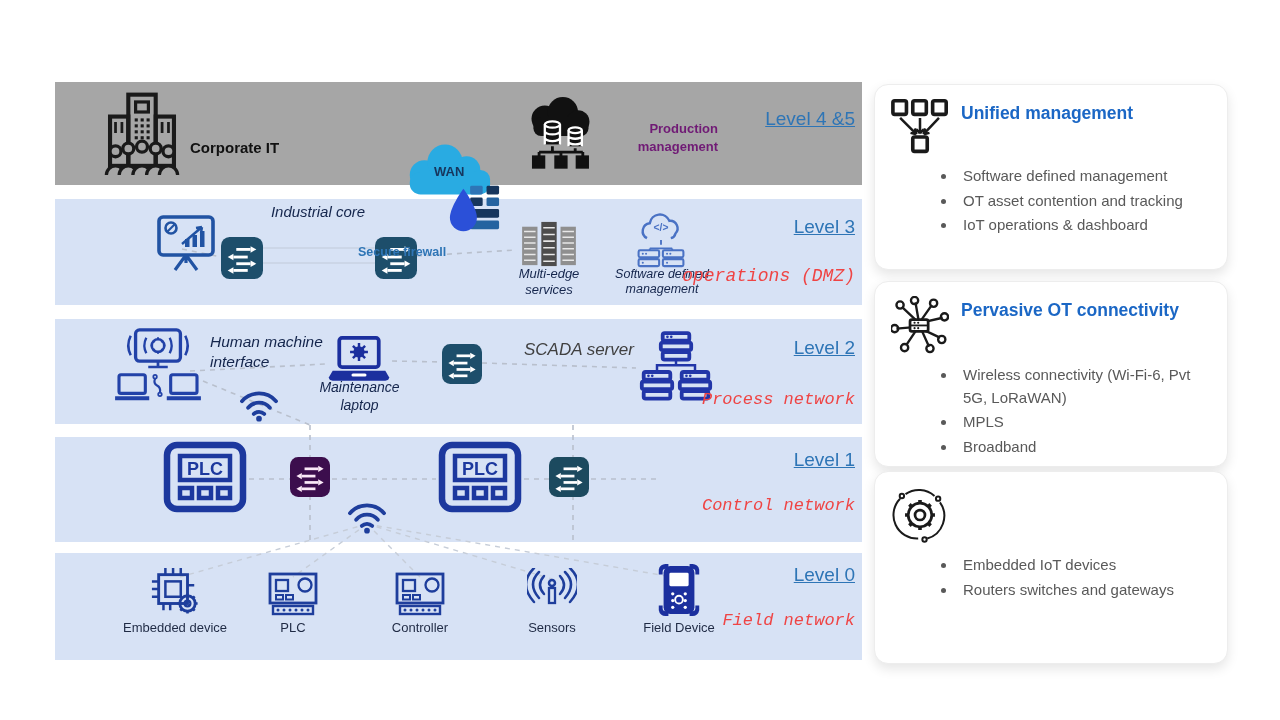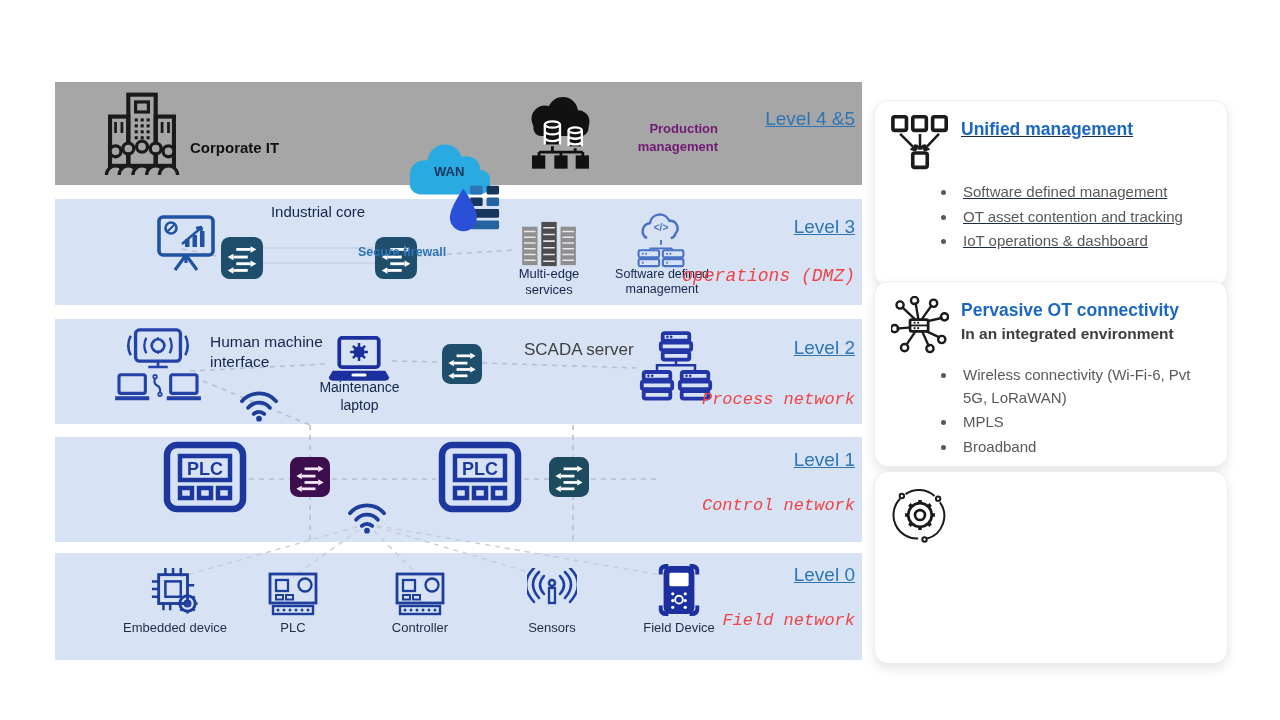--- a/index.html
+++ b/index.html
@@ -6,21 +6,21 @@
   .stage{position:relative;width:1280px;height:720px;background:#ffffff;overflow:hidden;
          font-family:"Liberation Sans",sans-serif;color:#1f2a44;}
   .abs{position:absolute;}
   .band{position:absolute;left:55px;width:807px;z-index:0;}
   .band.gray{background:#a6a6a6;}
   .band.blue{background:#d7e2f5;}
   .lvl{position:absolute;right:425px;z-index:2;color:#2e75b6;font-size:19px;text-decoration:underline;white-space:nowrap;}
   .net{position:absolute;right:425px;z-index:2;color:#ef4444;font-style:italic;font-size:17px;white-space:nowrap;font-family:Liberation Mono, monospace;}
   .ig{position:absolute;z-index:2;display:flex;flex-direction:column;align-items:center;gap:5px;}
   .lbl{font-size:13px;line-height:1.15;text-align:center;color:#1f2a44;}
-  .it{}
+  .it{font-style:italic;}
   .bd{font-weight:bold;text-align:right;}
   .nw{white-space:nowrap;}
   svg{display:block;}
   .conn{position:absolute;left:0;top:0;z-index:1;pointer-events:none;}
   .wan-label{position:absolute;z-index:4;color:#17365d;font-weight:bold;font-size:13px;}
   .fw-label{position:absolute;z-index:4;color:#2e75b6;font-weight:bold;font-size:12.5px;white-space:nowrap;margin-top:44px;}
   
   .card{position:absolute;left:874px;width:354px;background:#fff;border:1px solid #ededed;
         border-radius:14px;box-shadow:0 5px 12px rgba(0,0,0,0.10);padding:14px 16px;box-sizing:border-box;z-index:2;}
   .card-head{display:flex;gap:12px;align-items:flex-start;}
@@ -509,21 +509,21 @@
           <circle cx="29.5" cy="45" r="1.7"></circle>
       </g>
       <circle cx="23" cy="37" r="4" fill="none" stroke="#fff" stroke-width="2"></circle>
     </svg>
     <div class="lbl nw">Field Device</div>
   </div>
 
   <div class="lvl" style="top:564px;">Level 0</div>
   <div class="net" style="top:611px;">Field network</div>
 
-  <div class="card" style="top:100px;height:186px;text-decoration:underline;">
+  <div class="card" style="top:84px;height:186px;">
     <div class="card-head">
       <div class="card-icon">
         <svg width="58" height="56" viewBox="0 0 64 62">
           <g stroke="#1a1a1a" fill="none" stroke-width="4">
             <rect x="2" y="2" width="15" height="15" rx="2"></rect>
               <rect x="24" y="2" width="15" height="15" rx="2"></rect>
               <rect x="46" y="2" width="15" height="15" rx="2"></rect>
             <rect x="24" y="42" width="16" height="16" rx="2"></rect>
             <g stroke-width="2.8">
               <path d="M10 21 L28 39 M28 39 l-6.5-1.5 M28 39 l-1.5-6.5"></path>
@@ -564,21 +564,20 @@
           <g fill="#1a1a1a">
             <circle cx="26" cy="29.5" r="1.2"></circle>
               <circle cx="30" cy="29.5" r="1.2"></circle>
               <circle cx="26" cy="35.5" r="1.2"></circle>
               <circle cx="30" cy="35.5" r="1.2"></circle>
           </g>
         </svg>
       </div>
       <div>
         <div class="card-title">Pervasive OT connectivity</div>
-        <div class="card-sub">In an integrated environment</div>
       </div>
     </div>
     <ul>
       <li>Wireless connectivity (Wi-Fi-6, Pvt 5G, LoRaWAN)</li>
       <li>MPLS</li>
       <li>Broadband</li>
     </ul>
   </div>
 
   <div class="card" style="top:471px;height:193px;">
@@ -596,15 +595,19 @@
           <g stroke="#1a1a1a" fill="none" stroke-width="3">
             <circle cx="32" cy="32" r="13"></circle>
             <circle cx="32" cy="32" r="5.5"></circle>
             <g stroke-width="4">
               <path d="M32 15.5 V19 M32 45 V48.5 M15.5 32 H19 M45 32 H48.5 M20.3 20.3 l2.5 2.5 M41.2 41.2 l2.5 2.5 M43.7 20.3 l-2.5 2.5 M22.8 41.2 l-2.5 2.5"></path>
             </g>
           </g>
         </svg>
       </div>
     </div>
+    <ul>
+      <li>Embedded IoT devices</li>
+      <li>Routers switches and gateways</li>
+    </ul>
   </div>
 
 </div>
 
 </body></html>

